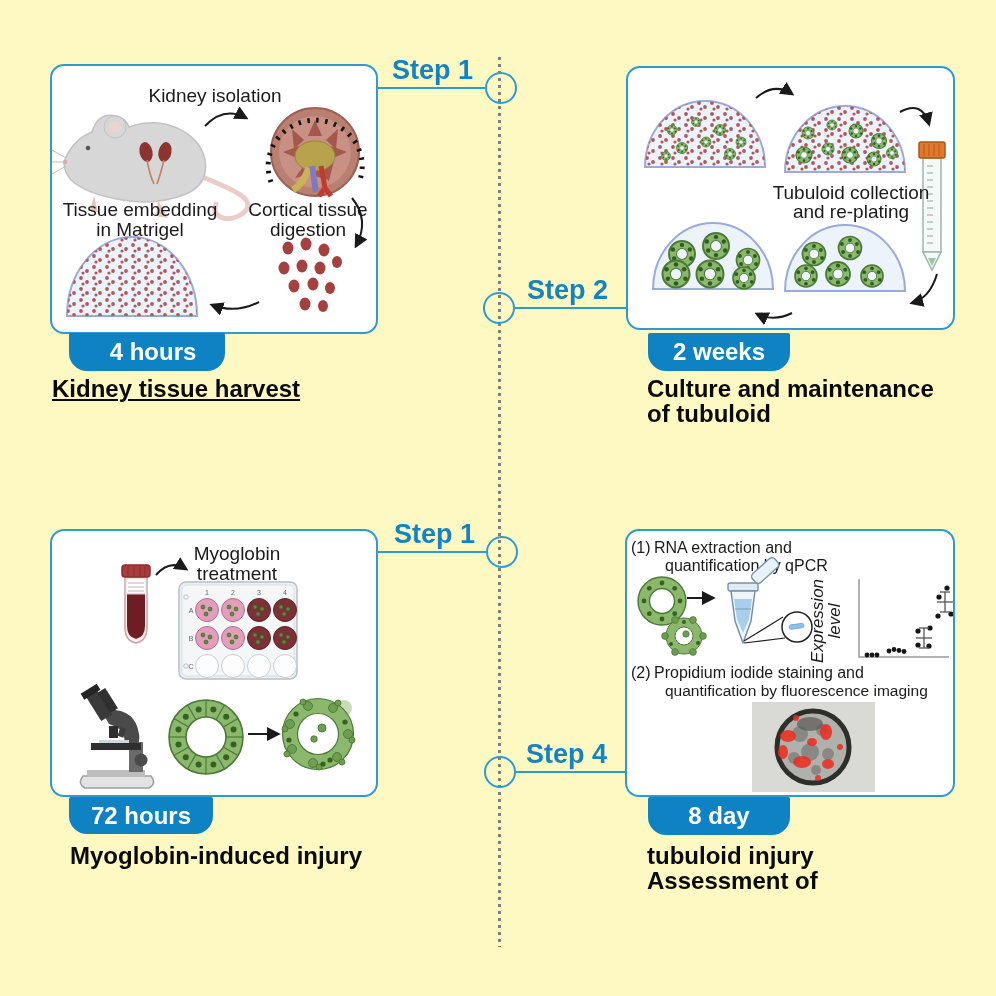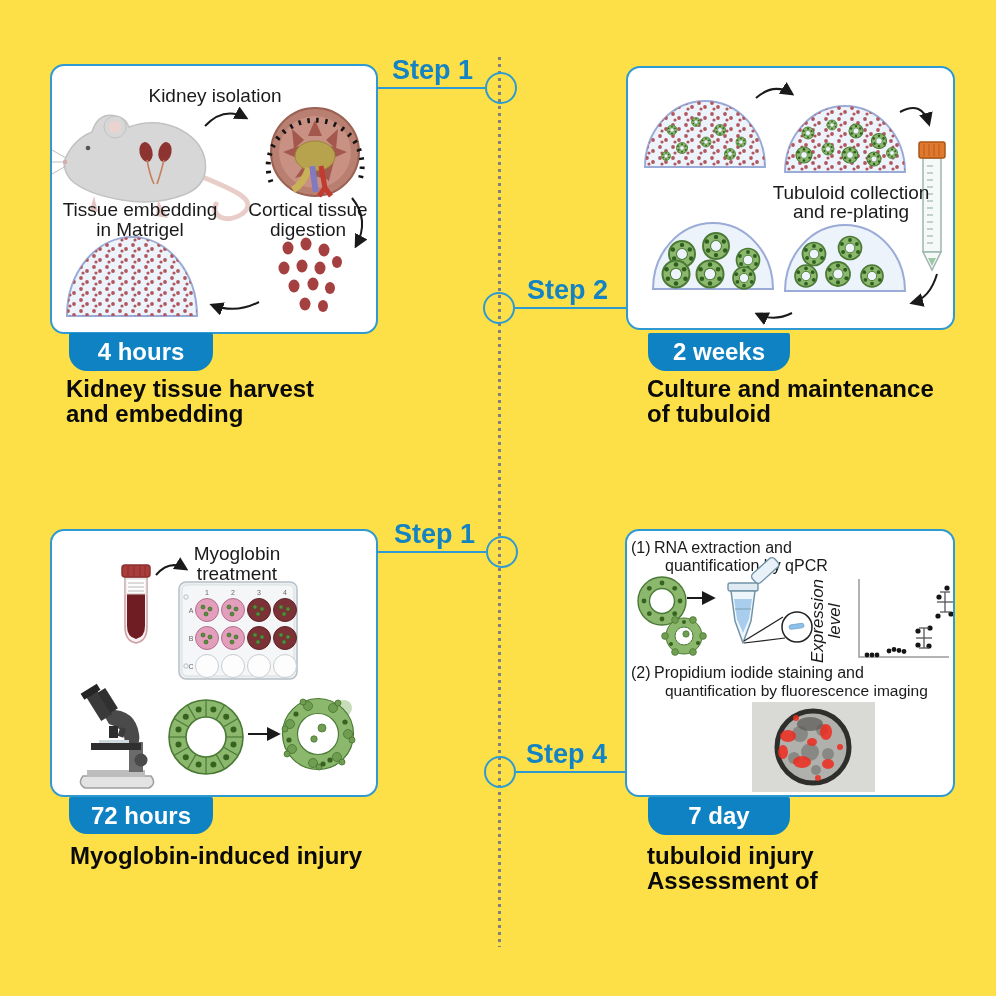--- a/index.html
+++ b/index.html
@@ -1,16 +1,16 @@
 <!DOCTYPE html>
 <html><head>
 <meta charset="utf-8">
 <style>
   html,body{margin:0;padding:0;background:#fff;}
-  .canvas{position:relative;width:996px;height:996px;background:#fde047;overflow:hidden;
+  .canvas{position:relative;width:996px;height:996px;background:#fef9c3;overflow:hidden;
           font-family:"Liberation Sans",sans-serif;color:#111;}
   
   .dotline{position:absolute;left:498px;top:57px;width:3px;height:890px;
            background:repeating-linear-gradient(to bottom,#7f7f7f 0 3px,transparent 3px 7px);}
   .node{position:absolute;width:32px;height:32px;border:2px solid #2d9ad3;border-radius:50%;
         background:transparent;box-sizing:border-box;}
   .connector{position:absolute;height:2px;background:#2d9ad3;}
   .step-label{position:absolute;font-size:27px;font-weight:bold;color:#1383c3;white-space:nowrap;}
   .ra{width:93px;text-align:right;}
   
@@ -136,24 +136,23 @@
           <ellipse cx="271" cy="240" rx="5" ry="6"></ellipse>
       </g>
 
       <g>
         <path d="M15,250 A65,79 0 0 1 145,250 Z" fill="#edf3fb" stroke="#9aabd8" stroke-width="2"></path>
         <path d="M15,250 A65,79 0 0 1 145,250 Z" fill="url(#reddots)" stroke="none"></path>
       </g>
       <path class="arrow" d="M207,236 Q184,248 160,239"></path>
     </svg>
   </div>
-  <div class="badge" style="left:69px;top:333px;width:144px;height:38px;">4 hours</div>
-  <div class="caption" style="left:66px;top:376px;">
+  <div class="badge" style="left:69px;top:333px;width:144px;height:38px;padding-left:12px;">4 hours</div>
+  <div class="caption" style="left:52px;top:376px;text-decoration:underline;">
     <div>Kidney tissue harvest</div>
-    <div>and embedding</div>
   </div>
 
   <div class="panel" style="left:626px;top:66px;width:329px;height:264px;">
     <svg width="325" height="260" viewBox="0 0 325 260">
 
       <g transform="translate(16,32)">
         <path d="M1,67 A60,66 0 0 1 121,67 Z" fill="#edf3fb" stroke="#9aabd8" stroke-width="2"></path>
         <path d="M1,67 A60,66 0 0 1 121,67 Z" fill="url(#reddots)"></path>
         <use href="#tub" transform="translate(28,30) scale(0.5)"></use>
           <use href="#tub" transform="translate(52,22) scale(0.45)"></use>
@@ -525,19 +524,19 @@
             <ellipse cx="76" cy="62" rx="6" ry="5"></ellipse>
           <ellipse cx="31" cy="50" rx="5" ry="7"></ellipse>
             <ellipse cx="60" cy="40" rx="5" ry="4"></ellipse>
           <circle cx="66" cy="76" r="3"></circle>
             <circle cx="44" cy="16" r="3"></circle>
             <circle cx="88" cy="45" r="3"></circle>
         </g>
       </g>
     </svg>
   </div>
-  <div class="badge" style="left:648px;top:797px;width:142px;height:38px;">7 day</div>
+  <div class="badge" style="left:648px;top:797px;width:142px;height:38px;">8 day</div>
   <div class="caption" style="left:647px;top:843px;">
     <div>tubuloid injury</div>
     <div>Assessment of</div>
   </div>
 
 </div>
 
 </body></html>

